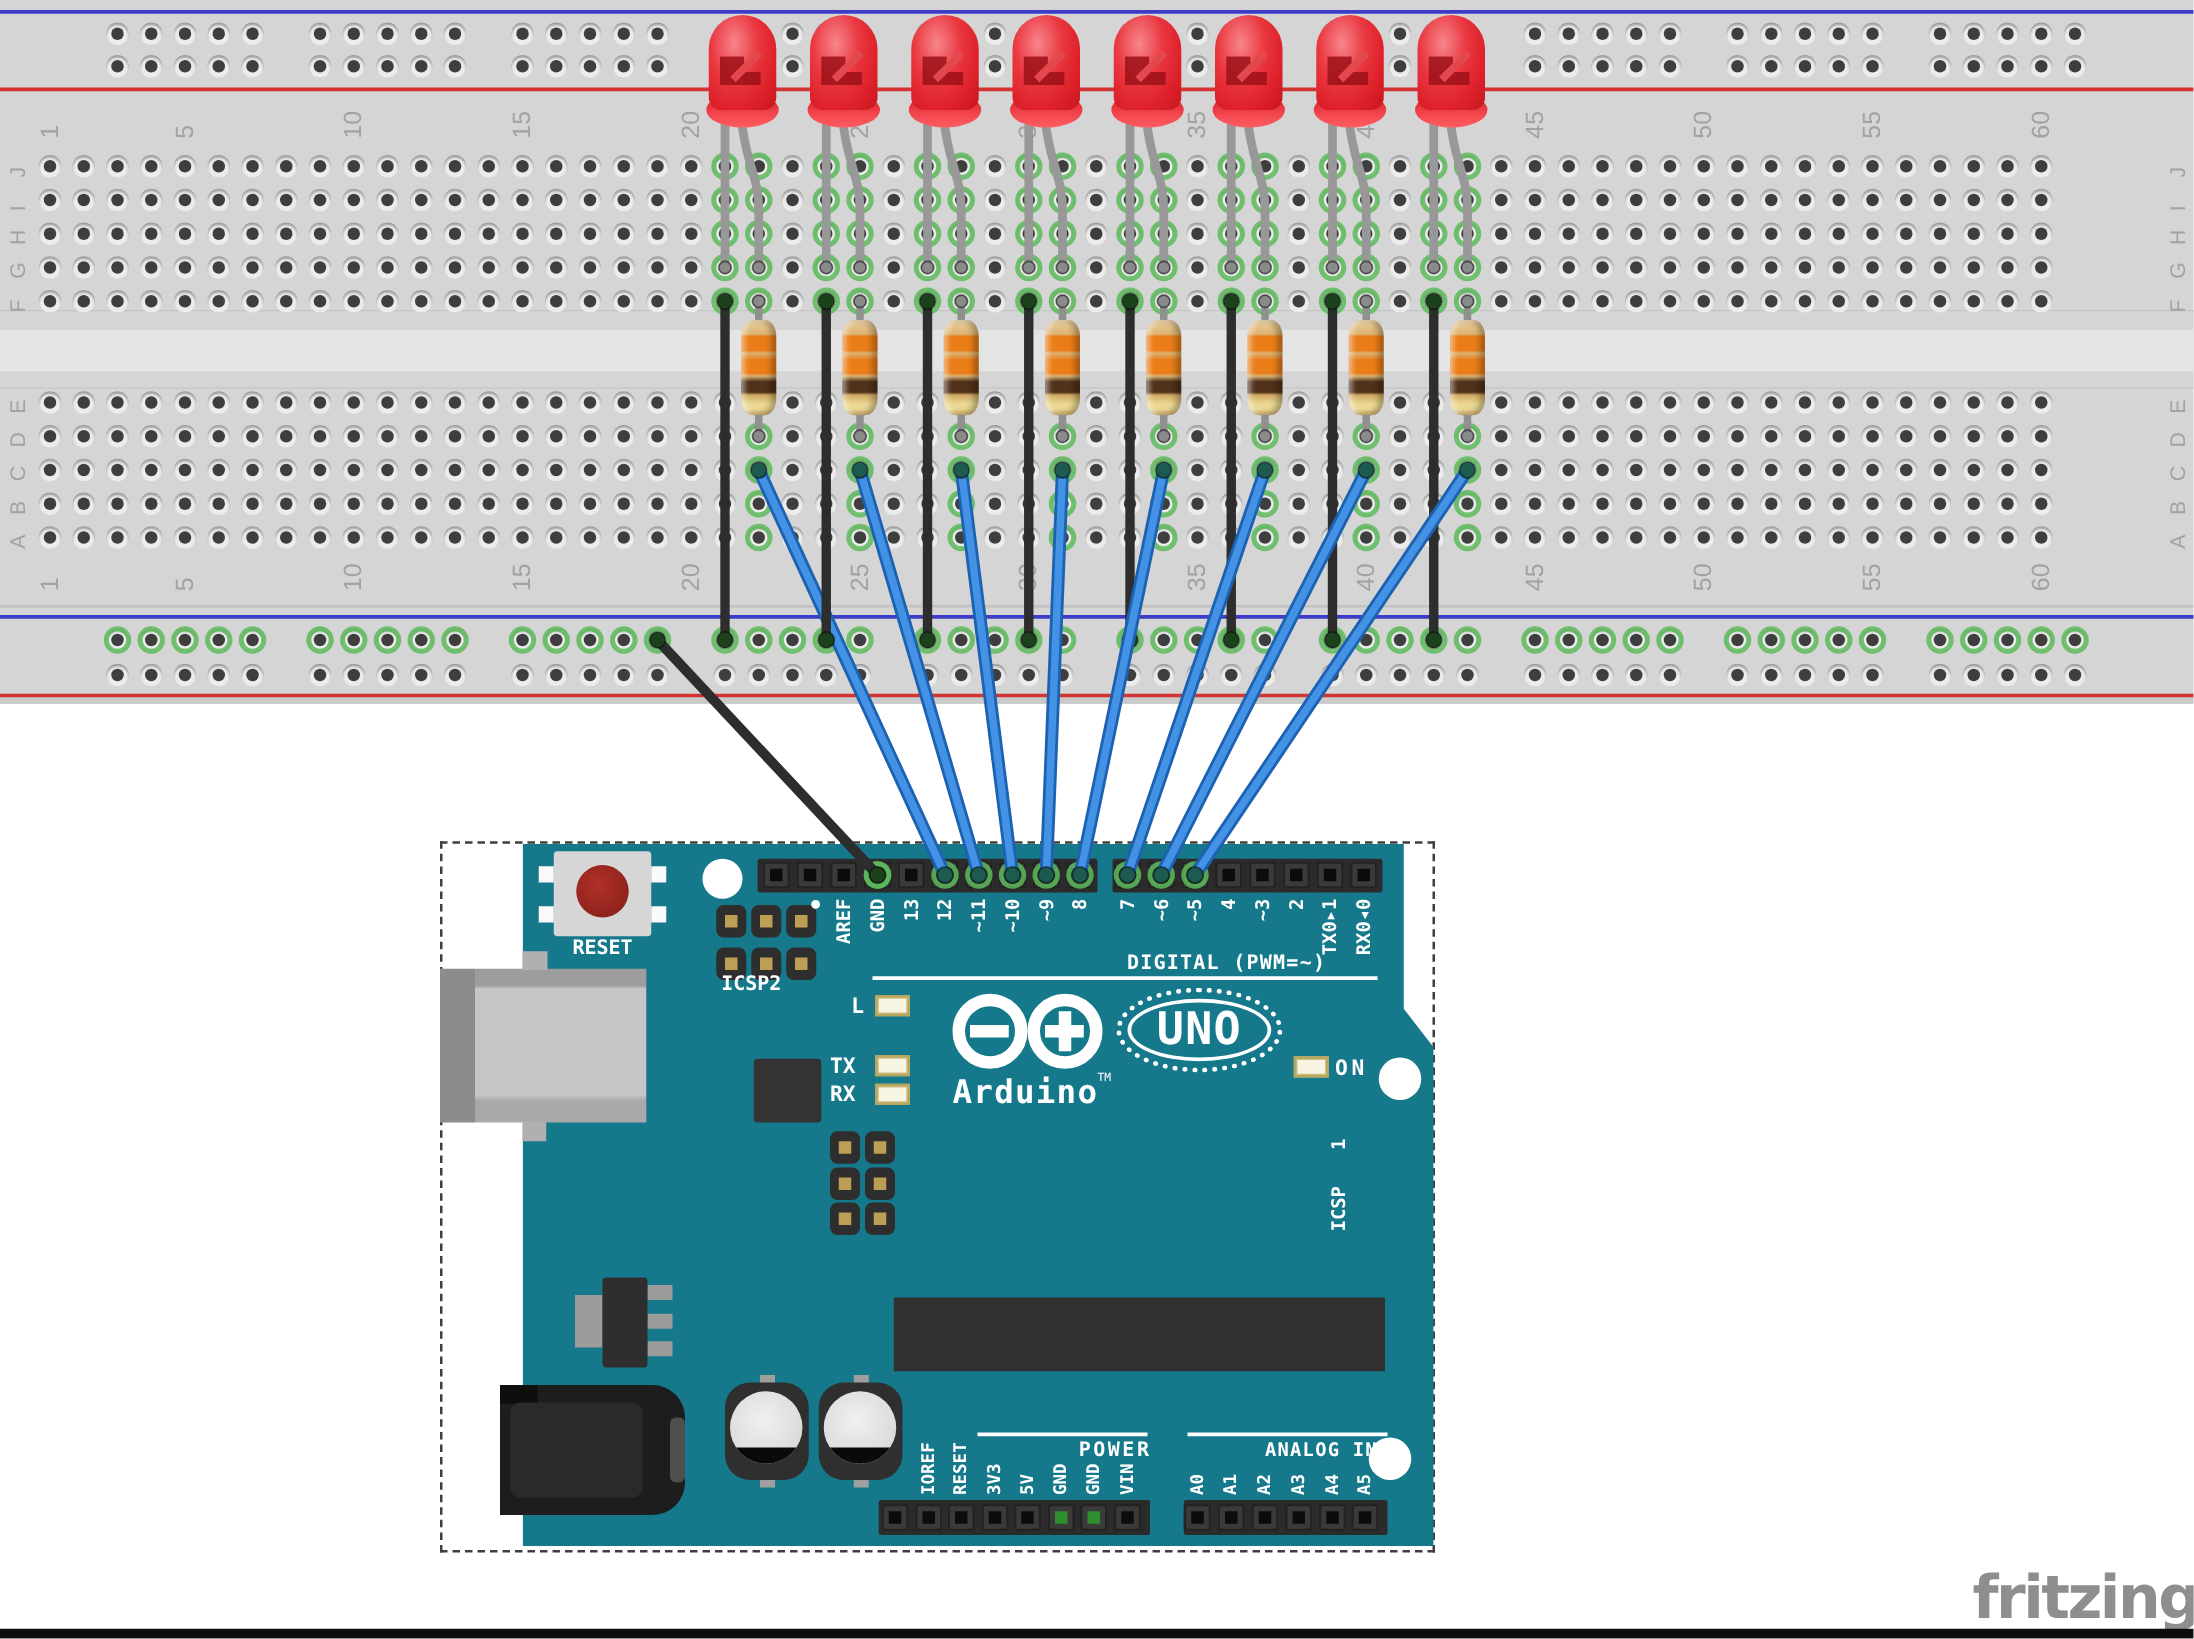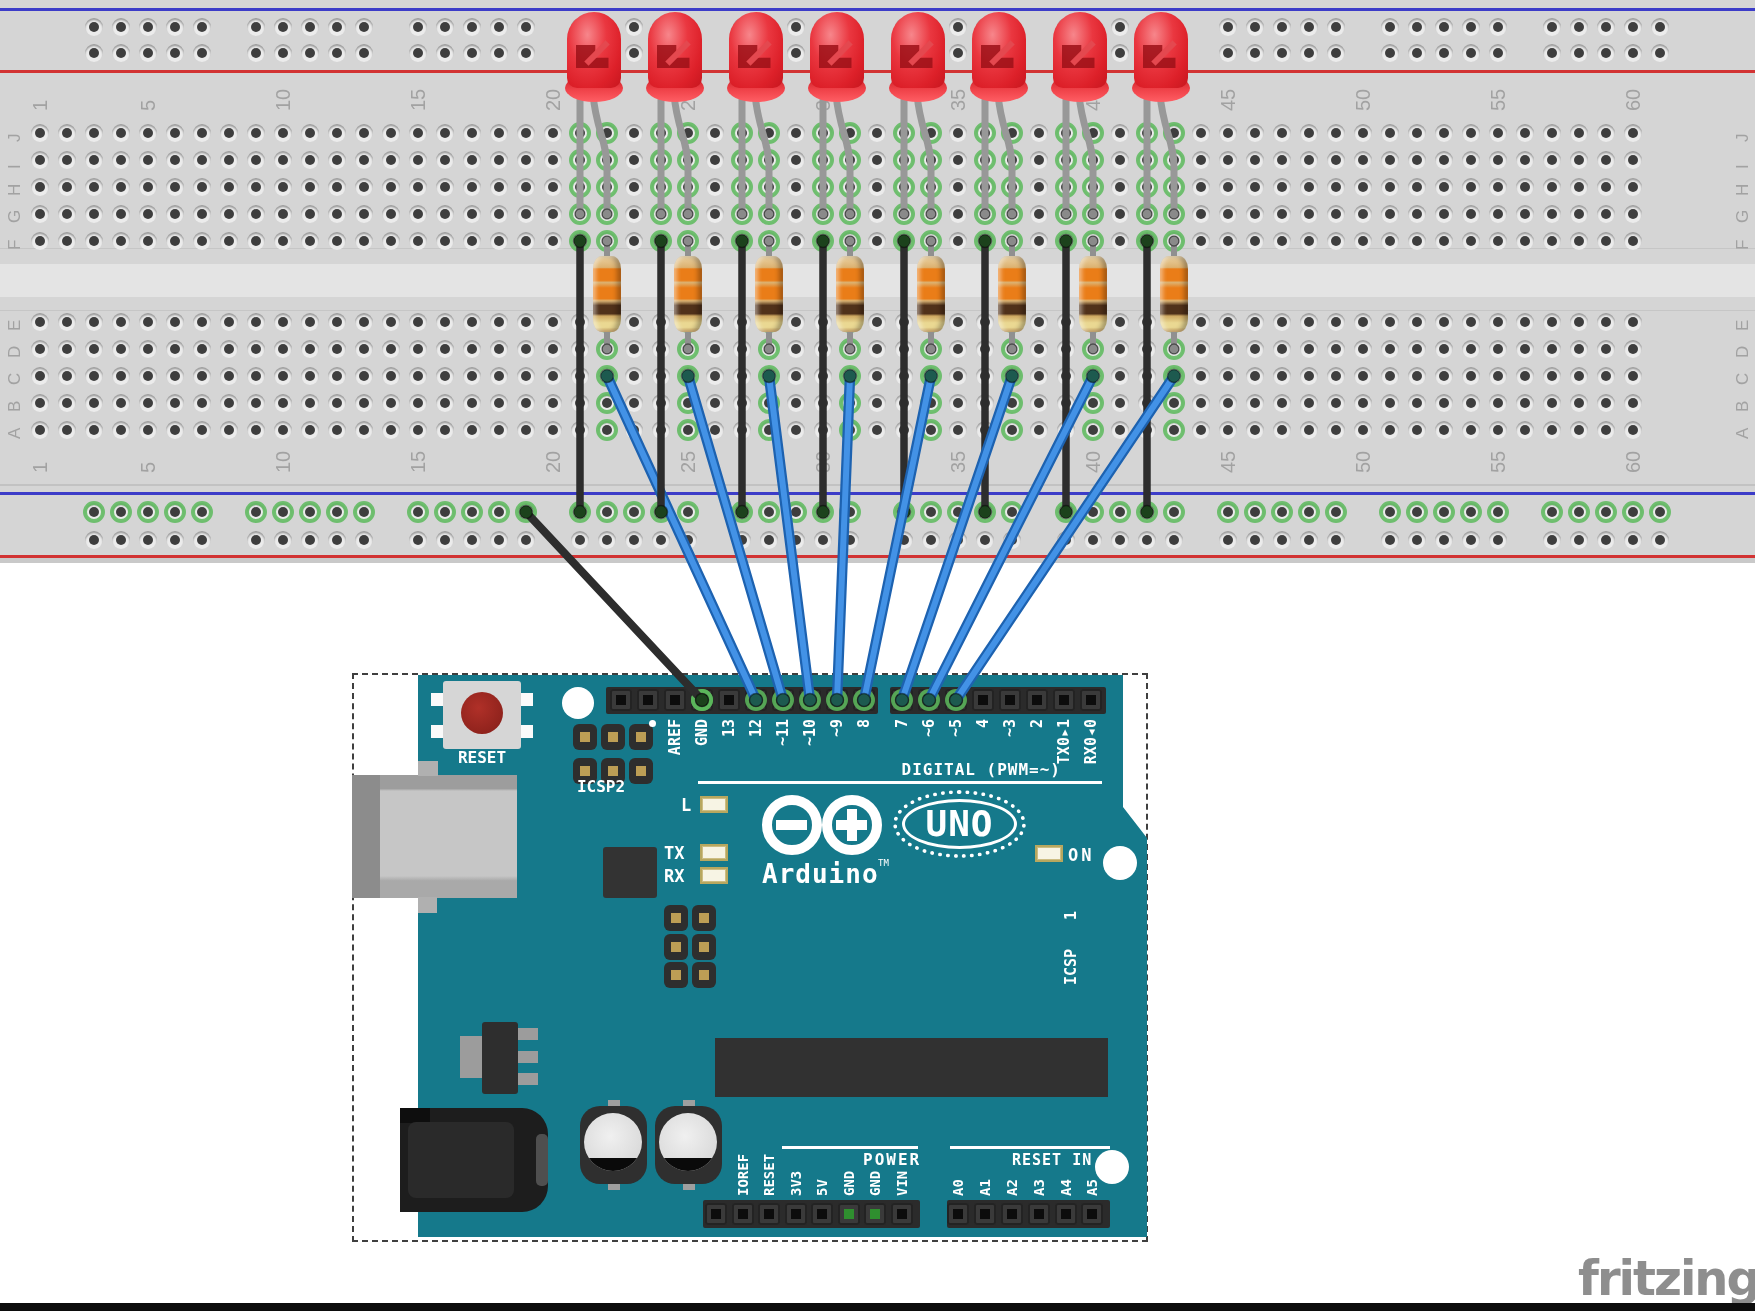--- a/index.html
+++ b/index.html
@@ -1192,21 +1192,21 @@
         <div class="ipin" style="left: 274px; top: 259px; width: 24px; height: 26px;"></div>
         <div class="ipin" style="left: 246px; top: 287px; width: 24px; height: 26px;"></div>
         <div class="ipin" style="left: 274px; top: 287px; width: 24px; height: 26px;"></div>
       </div>
     <div class="vlab vbot" style="left:645px;top:310px;">ICSP</div>
     <div class="vlab vbot" style="left:645px;top:245px;">1</div>
 
     <div class="whitebar" style="left:364px;top:471px;width:136px;height:3px;"></div>
     <div class="silk" style="left:445px;top:477px;width:60px;font-size:16px;font-weight:bold;letter-spacing:2px;">POWER</div>
     <div class="whitebar" style="left:532px;top:471px;width:160px;height:3px;"></div>
-    <div class="silk" style="left:594px;top:478px;width:110px;font-size:15px;font-weight:bold;letter-spacing:1px;">RESET IN</div>
+    <div class="silk" style="left:594px;top:478px;width:110px;font-size:15px;font-weight:bold;letter-spacing:1px;">ANALOG IN</div>
     <div class="hstrip" style="left:285px;top:525px;width:217px;height:28px;"></div>
     <div class="hstrip" style="left:529px;top:525px;width:163px;height:28px;"></div>
   <div class="sock" style="left: 192px; top: 14px; width: 22px; height: 22px;"></div>
       <div class="sock" style="left: 219px; top: 14px; width: 22px; height: 22px;"></div>
       <div class="sock" style="left: 246px; top: 14px; width: 22px; height: 22px;"></div>
       <div class="vlab vtop" style="left: 249px; top: 44px;">AREF</div>
       <div class="sock" style="left: 273px; top: 14px; width: 22px; height: 22px;"></div>
       <div class="vlab vtop" style="left: 276px; top: 44px;">GND</div>
       <div class="gr" style="left: 284px; top: 25px;"></div>
       <div class="sock" style="left: 300px; top: 14px; width: 22px; height: 22px;"></div>

